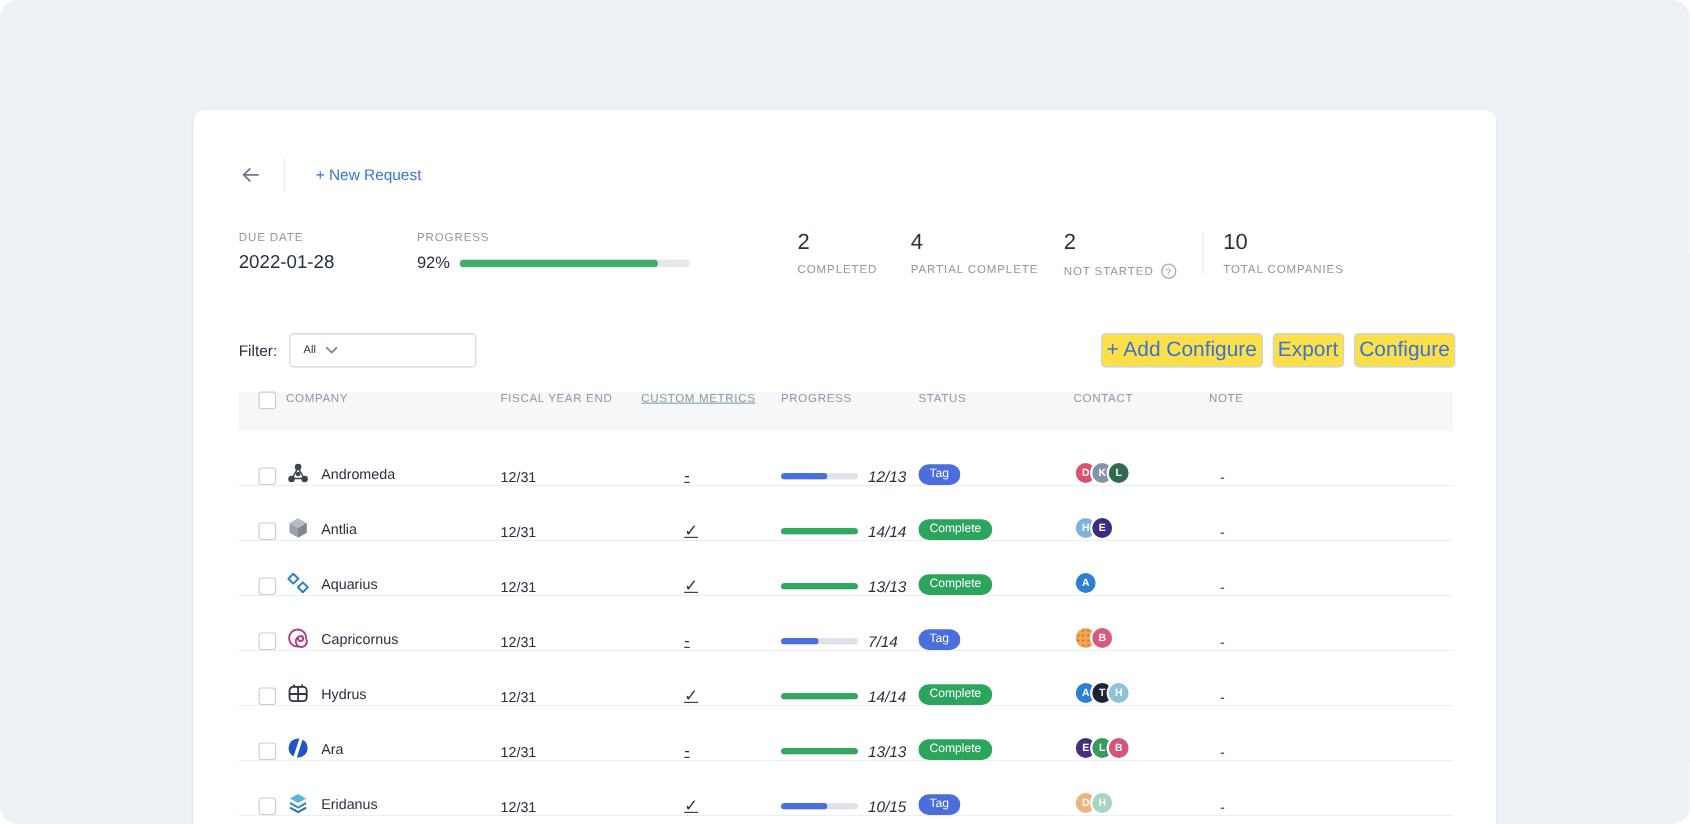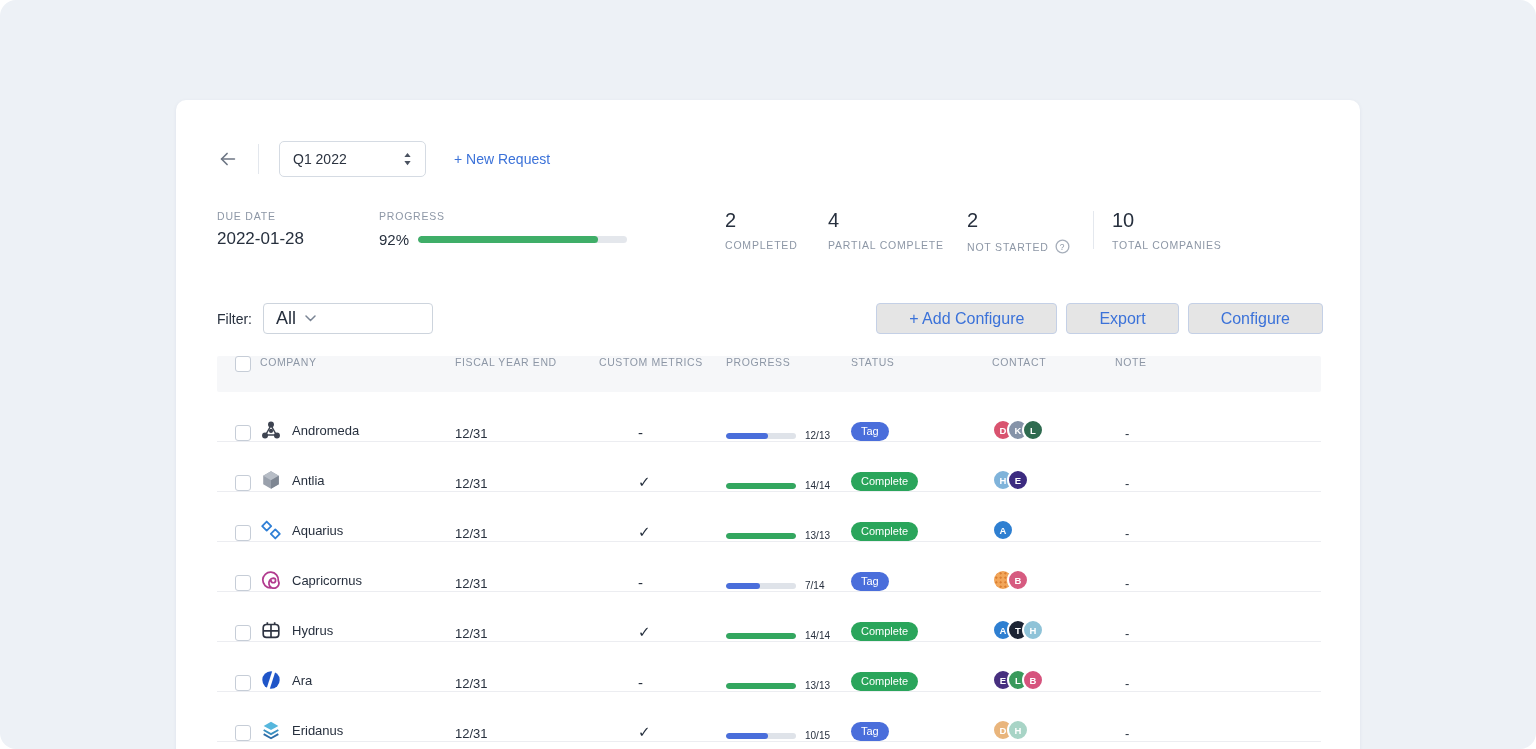--- a/index.html
+++ b/index.html
@@ -29,41 +29,41 @@
   .cnum { font-size:20px; color:#27303e; line-height:1; }
   .counter .slabel { margin-top:9px; display:flex; align-items:center; gap:6px; white-space:nowrap; }
   .c1 { width:103px; } .c2 { width:139px; } .c3 { width:126px; }
   .sdiv { width:1px; height:38px; background:#e4e8ee; margin-top:1px; }
   .c4 { margin-left:18px; }
 
   
   .filter-row { display:flex; align-items:center; margin:49px 37px 0 41px; }
   .filter-label { font-size:14px; color:#27303e; margin-right:11px; }
   .fselect { width:170px; height:31px; border:1px solid #cdd4dd; border-radius:4px; background:#fff;
-    display:flex; align-items:center; gap:9px; padding:0 12px; font-size:18px; color:#27303e; cursor:pointer; }
+    display:flex; align-items:center; gap:9px; padding:0 12px; font-size:10px; color:#27303e; cursor:pointer; }
   .fbuttons { margin-left:auto; display:flex; gap:9px; }
-  .btn { height:31px; padding:0 32px; background:#e5e5e5; border:1px solid #c4d0e6; border-radius:4px;
-    color:#3b72d9; font-size:16px; font-family:inherit; cursor:pointer; }
+  .btn { height:31px; padding:0 4px; background:#fde047; border:1px solid #c4d0e6; border-radius:4px;
+    color:#3b72d9; font-size:19px; font-family:inherit; cursor:pointer; }
 
   
   .table { margin:22px 39px 0 41px; }
   .thead { display:flex; align-items:flex-start; height:36px; background:#f6f7f9; font-size:10.5px; letter-spacing:.6px; color:#8d97a6; border-radius:2px; }
   .trow { display:flex; align-items:flex-end; height:50px; border-bottom:1px solid #ecedf1; font-size:13px; color:#27303e; background:#fff; }
   .c-check { width:43px; padding-left:18px; display:flex; align-items:center; }
   .checkbox { width:16px; height:16px; border:1.5px solid #c6cdd7; border-radius:3px; background:#fff; cursor:pointer; }
   .c-company { width:195px; display:flex; align-items:center; gap:10px; }
   .logo { width:22px; height:22px; display:flex; align-items:center; justify-content:center; flex:none; }
   .logo svg { display:block; }
-  .c-fiscal { width:144px; }
-  .c-custom { width:127px; }
+  .c-fiscal { width:128px; }
+  .c-custom { width:127px;text-decoration:underline; }
   .trow .c-custom { padding-left:39px; font-size:15px; }
   .c-progress { width:125px; display:flex; align-items:center; }
   .rbar { width:70px; height:6px; border-radius:3px; background:#dfe3e9; overflow:hidden; margin-right:9px; flex:none; }
   .rfill { display:block; height:100%; border-radius:3px; }
-  .rtext { font-size:10px; }
+  .rtext { font-size:14px;font-style:italic; }
   .c-status { width:117px; }
   .badge { display:inline-block; padding:3px 10px 4px; border-radius:11px; font-size:11px; color:#fff; }
   .badge.tag { background:#4a6edb; }
   .badge.complete { background:#2aa55b; }
   .c-contact { width:123px; display:flex; align-items:center;margin-left:24px; }
   .avatar { width:22px; height:22px; border-radius:50%; border:2px solid #fff; display:flex; align-items:center; justify-content:center;
     font-size:9.5px; font-weight:700; color:#fff; flex:none; cursor:pointer; }
   .avatar + .avatar { margin-left:-7px; }
   .avatar.pattern { background-color:#f2a65a; background-image:radial-gradient(#d97b2e 1.1px, transparent 1.2px); background-size:4.5px 4.5px; }
   .c-note { flex:1; }
@@ -76,27 +76,20 @@
   <div class="card">
 
     <div class="topbar">
       <span class="back-btn">
         <svg width="22" height="22" viewBox="0 0 24 24" fill="none" stroke="#6d7684" stroke-width="1.8" stroke-linecap="round" stroke-linejoin="round">
             <path d="M19 12H5"></path>
             <path d="M11 18l-6-6 6-6"></path>
           </svg>
       </span>
       <span class="tdiv"></span>
-      <div class="period-select">
-        <span>Q1 2022</span>
-        <svg width="9" height="14" viewBox="0 0 10 16" fill="#4a5260">
-            <path d="M5 1l3.6 4.6H1.4z"></path>
-            <path d="M5 15L1.4 10.4h7.2z"></path>
-          </svg>
-      </div>
       <span class="new-request">+ New Request</span>
     </div>
 
     <div class="stats">
       <div class="stat-due">
         <div class="slabel">DUE DATE</div>
         <div class="due-value">2022-01-28</div>
       </div>
       <div class="stat-progress">
         <div class="slabel">PROGRESS</div>

